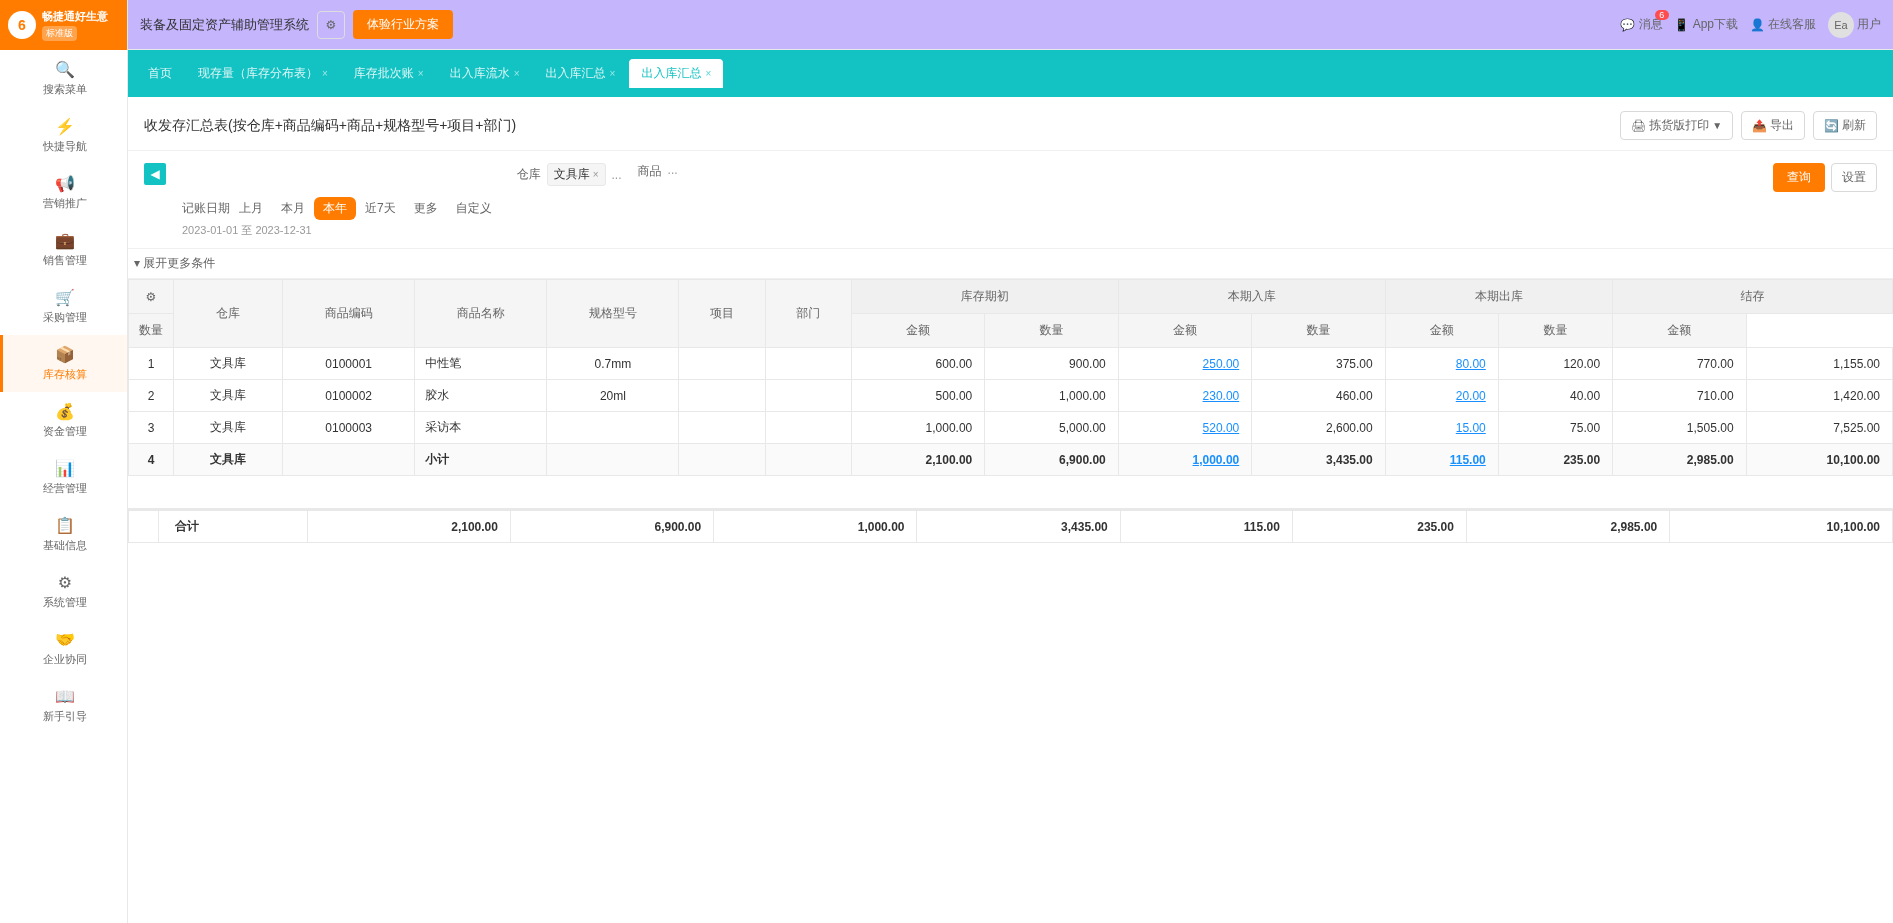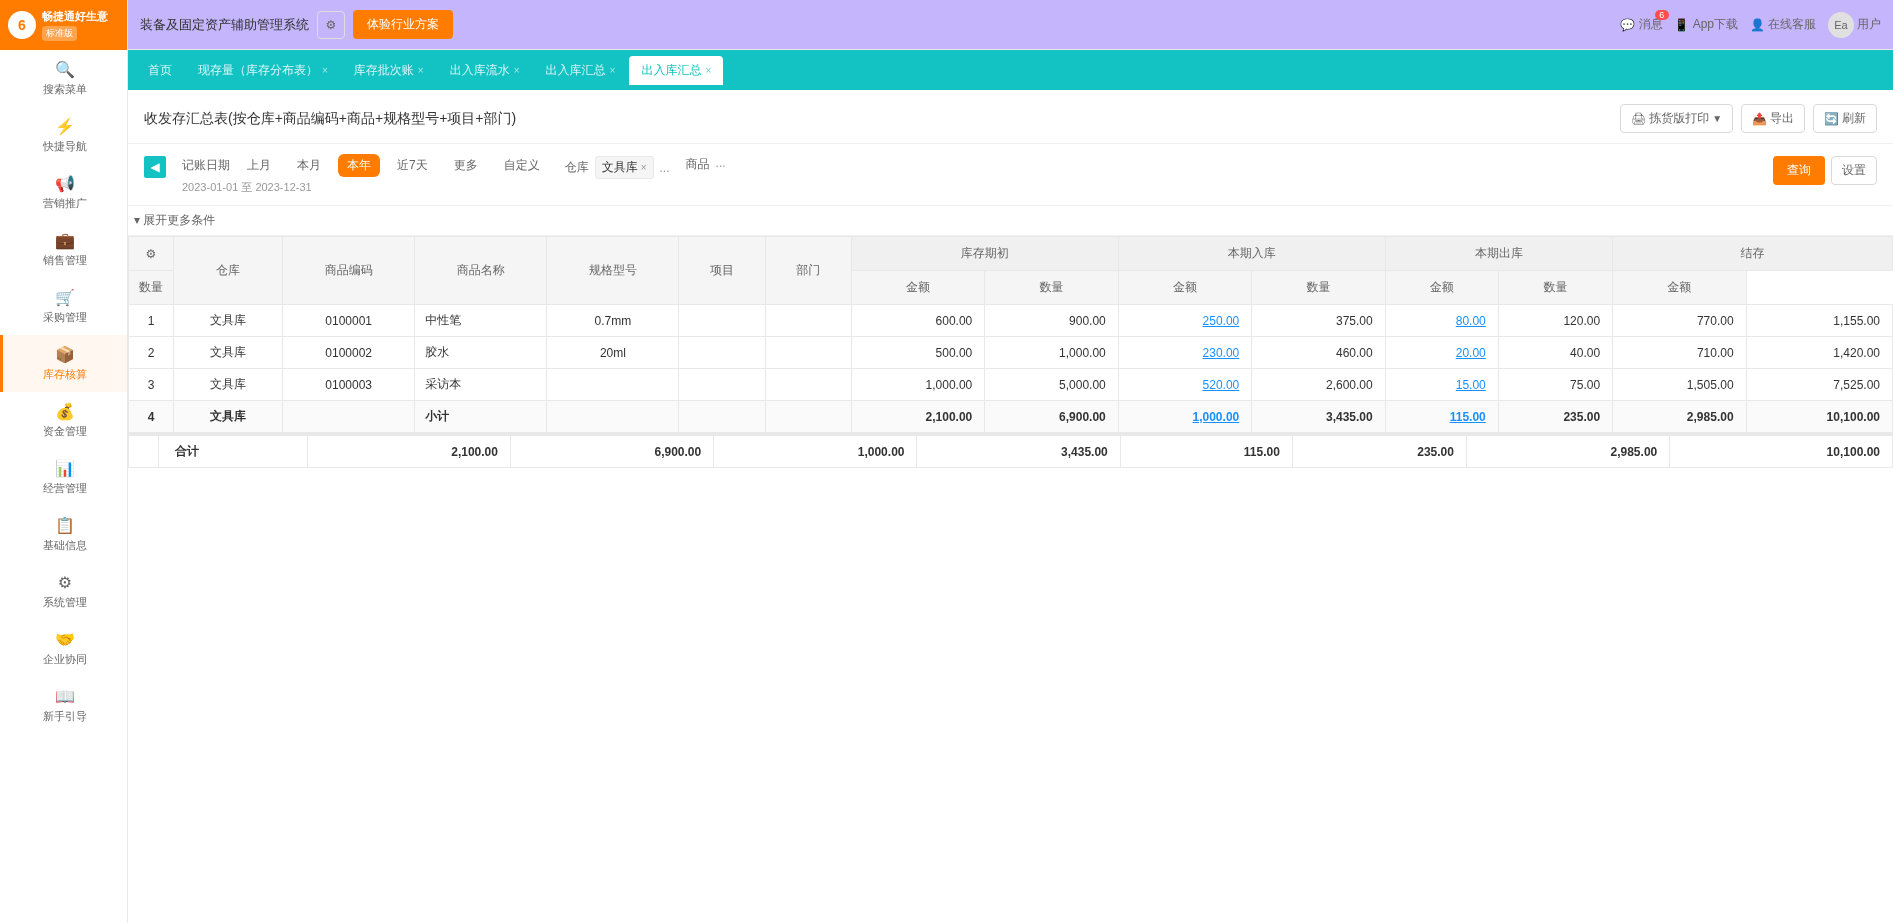--- a/index.html
+++ b/index.html
@@ -22,21 +22,21 @@
     .top-header { height: 50px; background: #c4b5fd; border-bottom: 1px solid #e8e8e8; display: flex; align-items: center; justify-content: space-between; padding: 0 12px; flex-shrink: 0; }
     .top-header-left { display: flex; align-items: center; gap: 8px; }
     .header-settings-btn { width: 28px; height: 28px; border: 1px solid #ddd; border-radius: 4px; display: flex; align-items: center; justify-content: center; cursor: pointer; color: #666; }
     .trial-btn { background: #ff7c00; color: #fff; border: none; border-radius: 4px; padding: 6px 14px; cursor: pointer; font-size: 12px; }
     .top-header-right { display: flex; align-items: center; gap: 12px; color: #666; font-size: 12px; }
     .header-icon-item { display: flex; align-items: center; gap: 3px; cursor: pointer; position: relative; }
     .badge { position: absolute; top: -6px; right: -6px; background: #ff4d4f; color: #fff; border-radius: 8px; font-size: 9px; padding: 0 4px; min-width: 14px; text-align: center; }
     .user-avatar { width: 26px; height: 26px; background: #e0e0e0; border-radius: 50%; display: flex; align-items: center; justify-content: center; font-size: 11px; color: #666; }
 
     
-    .tab-bar { height: 40px; background: #13c2c2; display: flex; align-items: center; padding: 0 8px; flex-shrink: 0; gap: 2px; }
+    .tab-bar { height: 47px; background: #13c2c2; display: flex; align-items: center; padding: 0 8px; flex-shrink: 0; gap: 2px; }
     .tab-item { display: flex; align-items: center; gap: 4px; padding: 6px 12px; border-radius: 4px 4px 0 0; cursor: pointer; font-size: 12px; color: rgba(255,255,255,0.85); background: transparent; }
     .tab-item.active { background: #fff; color: #13c2c2; }
     .tab-close { font-size: 10px; color: inherit; opacity: 0.7; cursor: pointer; }
 
     
     .page-content { flex: 1; overflow: auto; background: #f0f2f5; }
     .page-inner { background: #fff; margin: 0; padding: 0; min-height: 100%; }
 
     
     .page-header { padding: 14px 16px 10px; display: flex; align-items: center; justify-content: space-between; border-bottom: 1px solid #f0f0f0; }
@@ -63,21 +63,21 @@
     thead tr { background: #f5f5f5; }
     th { padding: 8px 10px; text-align: center; border: 1px solid #e8e8e8; color: #666; font-weight: normal; white-space: nowrap; }
     td { padding: 7px 10px; text-align: center; border: 1px solid #e8e8e8; color: #333; white-space: nowrap; }
     .row-bold td { font-weight: bold; background: #fafafa; }
     .settings-col { width: 30px; }
     .link-cell { color: #1890ff; text-decoration: underline; cursor: pointer; }
     .number-cell { text-align: right; padding-right: 12px; }
     .text-left { text-align: left; }
 
     
-    .footer-bar { position: sticky; bottom: 0; background: #fff; border-top: 2px solid #e8e8e8; padding: 0; }
+    .footer-bar { position: sticky; bottom: 0; background: #fff; border-top: 2px solid #e8e8e8; padding: 0; margin-top: 32px; }
     .footer-bar table { background: #fff; }
     .footer-bar td { font-weight: bold; color: #333; background: #fff; }
 
     
     .col-group-header { background: #f0f0f0; }
   </style>
 </head>
 <body>
 
 <div class="sidebar">
@@ -220,21 +220,21 @@
           </button>
         </div>
       </div>
 
       <div class="filter-bar">
         <div class="filter-toggle">◀</div>
         <div style="flex:1;">
           <div style="display:flex;align-items:flex-start;gap:16px;flex-wrap:wrap;">
 
             <div>
-              <div style="display:flex;align-items:center;gap:8px;margin-bottom:3px;">
+              <div style="display:flex;align-items:center;gap:0;margin-bottom:3px;margin-top:36px;">
                 <span style="font-size:12px;color:#666;">记账日期</span>
                 <span class="filter-option">上月</span>
                 <span class="filter-option">本月</span>
                 <span class="filter-option active">本年</span>
                 <span class="filter-option">近7天</span>
                 <span class="filter-option">更多</span>
                 <span class="filter-option">自定义</span>
               </div>
               <div style="font-size:11px;color:#999;">2023-01-01 至 2023-12-31</div>
             </div>

